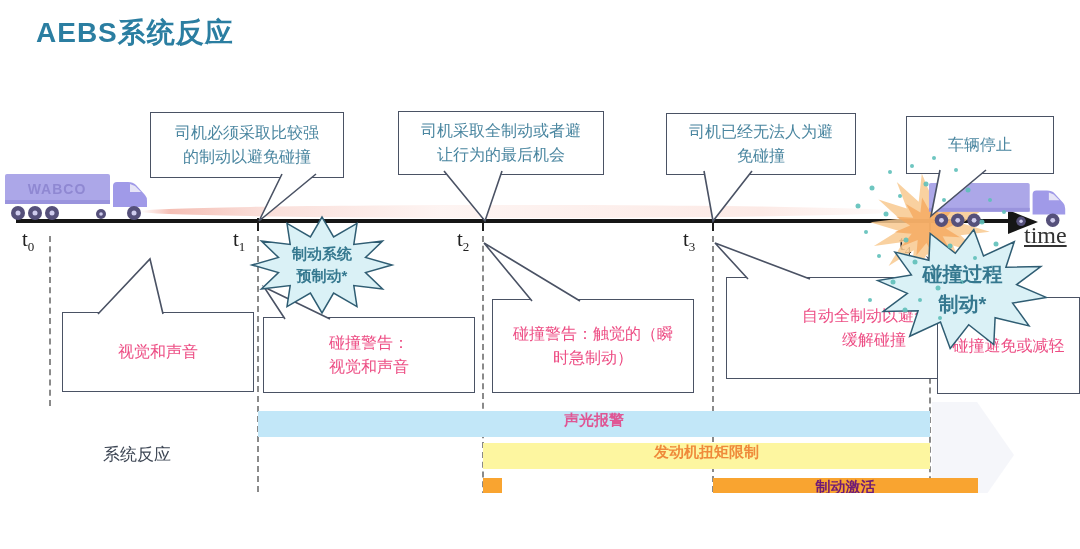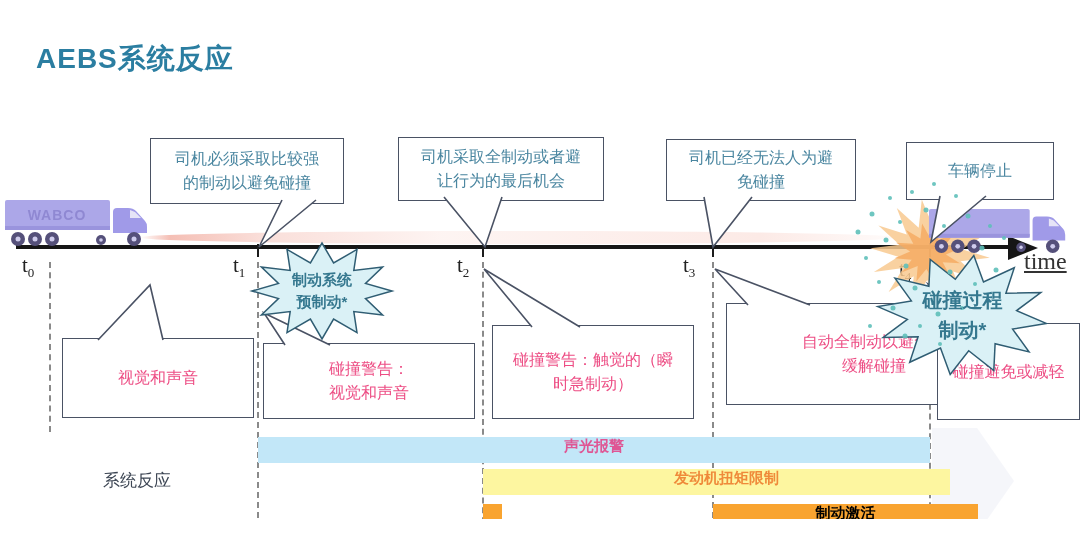--- a/index.html
+++ b/index.html
@@ -1,17 +1,17 @@
 <!DOCTYPE html>
 <html><head>
 <meta charset="utf-8">
 <style>
   html,body{margin:0;padding:0;background:#fff;}
   #slide{position:relative;width:1080px;height:493px;background:#fff;overflow:hidden;
-         font-family:"Liberation Sans","DejaVu Sans",sans-serif;margin-top:26px;}
+         font-family:"Liberation Sans","DejaVu Sans",sans-serif;}
   .abs{position:absolute;}
   #title{left:36px;top:14px;font-size:28px;font-weight:bold;color:#2b7ea1;letter-spacing:1px;z-index:1;}
   .dash{position:absolute;width:0;border-left:2px dashed #8a8a8a;z-index:1;}
   .tick{position:absolute;width:2px;height:13px;background:#1c1c1c;top:218px;z-index:1;}
   #timeline{left:16px;top:219px;width:996px;height:4px;background:#161616;z-index:1;}
   #arrowhead{left:1008px;top:210px;width:0;height:0;border-top:12px solid transparent;
              border-bottom:12px solid transparent;border-left:30px solid #161616;z-index:1;}
   .tlabel{position:absolute;font-family:"Liberation Serif","DejaVu Serif",serif;
           font-size:21px;color:#222;z-index:2;}
   .tlabel sub{font-size:13px;}
@@ -28,23 +28,23 @@
   .pink{color:#ed4d84;font-size:16px;}
   #svg-back{left:0;top:0;z-index:2;pointer-events:none;}
   #svg-front{left:0;top:0;z-index:5;pointer-events:none;}
   .tail{fill:#ffffff;stroke:#4a5264;stroke-width:1.6;}
   .burst{fill:#daf1f6;stroke:#2f5d73;stroke-width:1.5;}
   .bursttext{position:absolute;z-index:6;color:#35788f;font-size:15px;font-weight:bold;text-align:center;
              white-space:pre-line;line-height:1.5;display:flex;align-items:center;justify-content:center;}
   .bar{position:absolute;display:flex;align-items:flex-start;justify-content:center;
        font-weight:bold;font-size:15px;z-index:2;}
   #bar-blue{left:258px;top:411px;width:672px;height:26px;background:#c2e7f8;color:#df5694;}
-  #bar-yellow{left:483px;top:443px;width:447px;height:26px;background:#fdf6a0;color:#ef8a3a;padding-left:20px;}
+  #bar-yellow{left:483px;top:443px;width:447px;height:26px;background:#fdf6a0;color:#ef8a3a;}
   #bar-orange-stub{left:483px;top:478px;width:19px;height:28px;background:#f9a430;z-index:2;position:absolute;}
-  #bar-orange{left:713px;top:478px;width:265px;height:28px;background:#f9a430;color:#000000;text-decoration:underline;}
+  #bar-orange{left:713px;top:478px;width:265px;height:28px;background:#f9a430;color:#701a75;text-decoration:underline;}
   #faint-arrow{left:932px;top:402px;width:82px;height:106px;z-index:1;position:absolute;
                background:rgba(222,226,240,0.30);
                clip-path:polygon(0 0,55% 0,100% 50%,55% 100%,0 100%);}
   #system-label{left:103px;top:443px;font-size:17px;color:#3d4654;z-index:2;position:absolute;}
 </style>
 </head>
 <body>
 
 <div id="slide">
 

